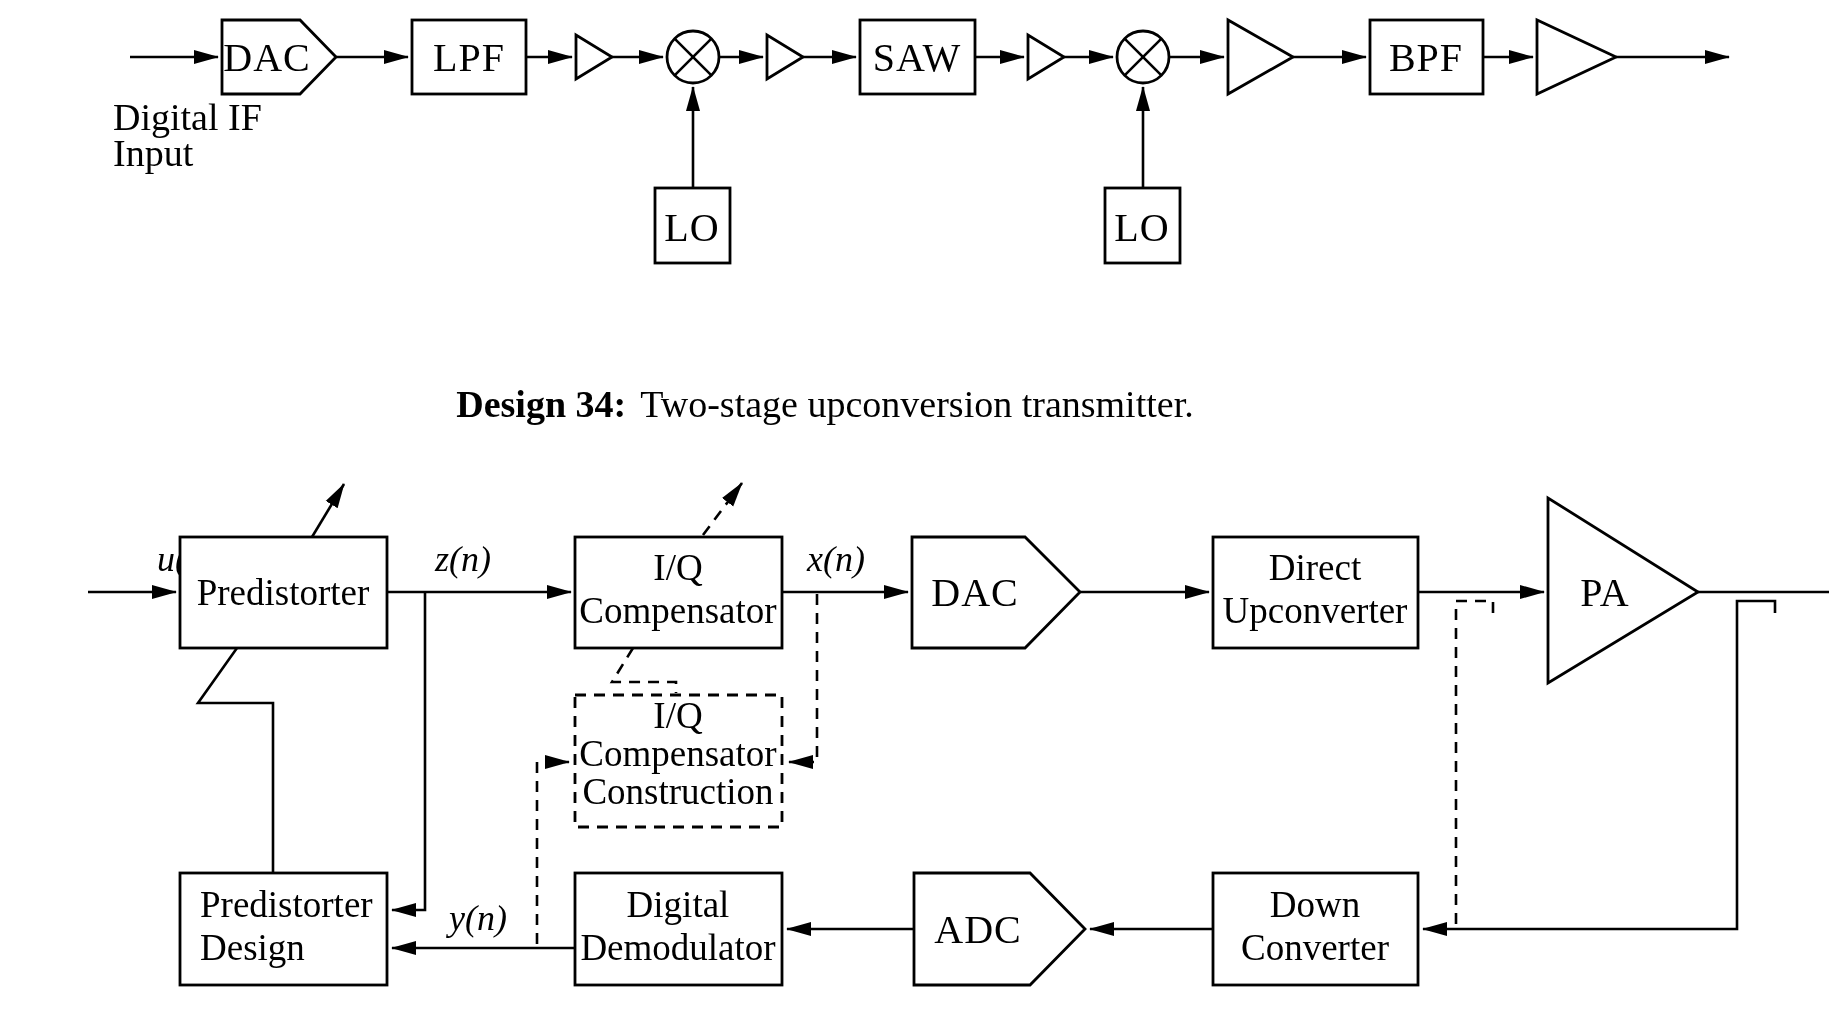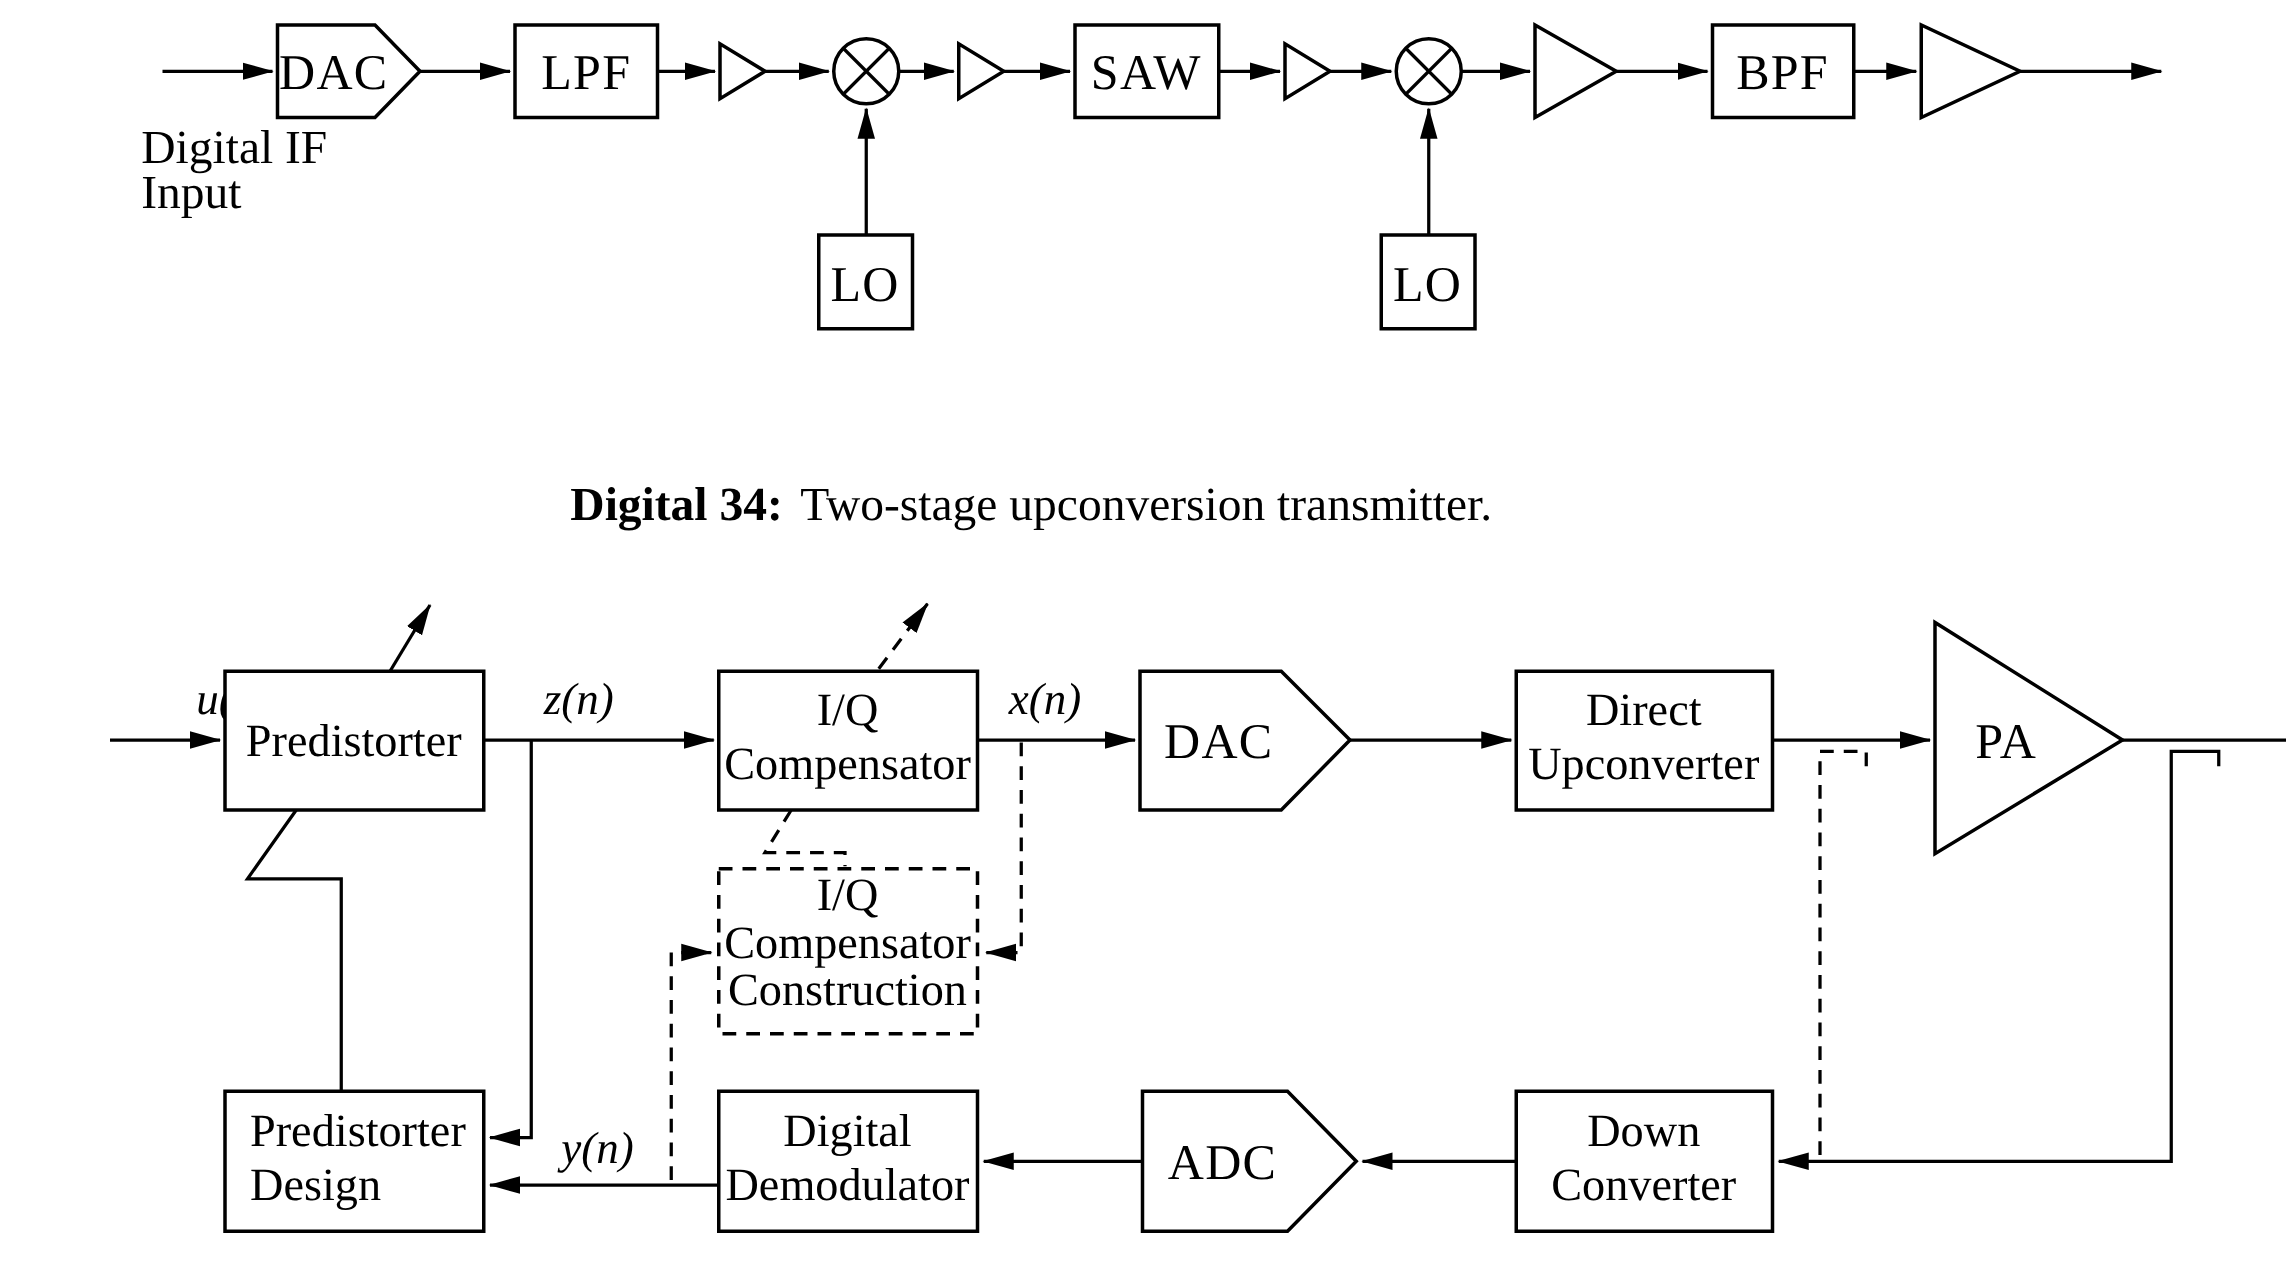--- a/index.html
+++ b/index.html
@@ -159,16 +159,16 @@
     <text class="math" x="478" y="930">y(n)</text>
     <line class="ln" x1="575" y1="948" x2="392" y2="948" marker-end="url(#arr)"></line>
 
     <rect class="bx" x="180" y="873" width="207" height="112"></rect>
     <text class="lblL" x="200" y="917">Predistorter</text>
     <text class="lblL" x="200" y="960">Design</text>
   </g>
 </svg>
 
 <div id="caption">
-  <span class="cap-label">Digital 34:</span><span>Two-stage upconversion transmitter.</span>
+  <span class="cap-label">Design 34:</span><span>Two-stage upconversion transmitter.</span>
 </div>
 
 </div>
 
 </body></html>

